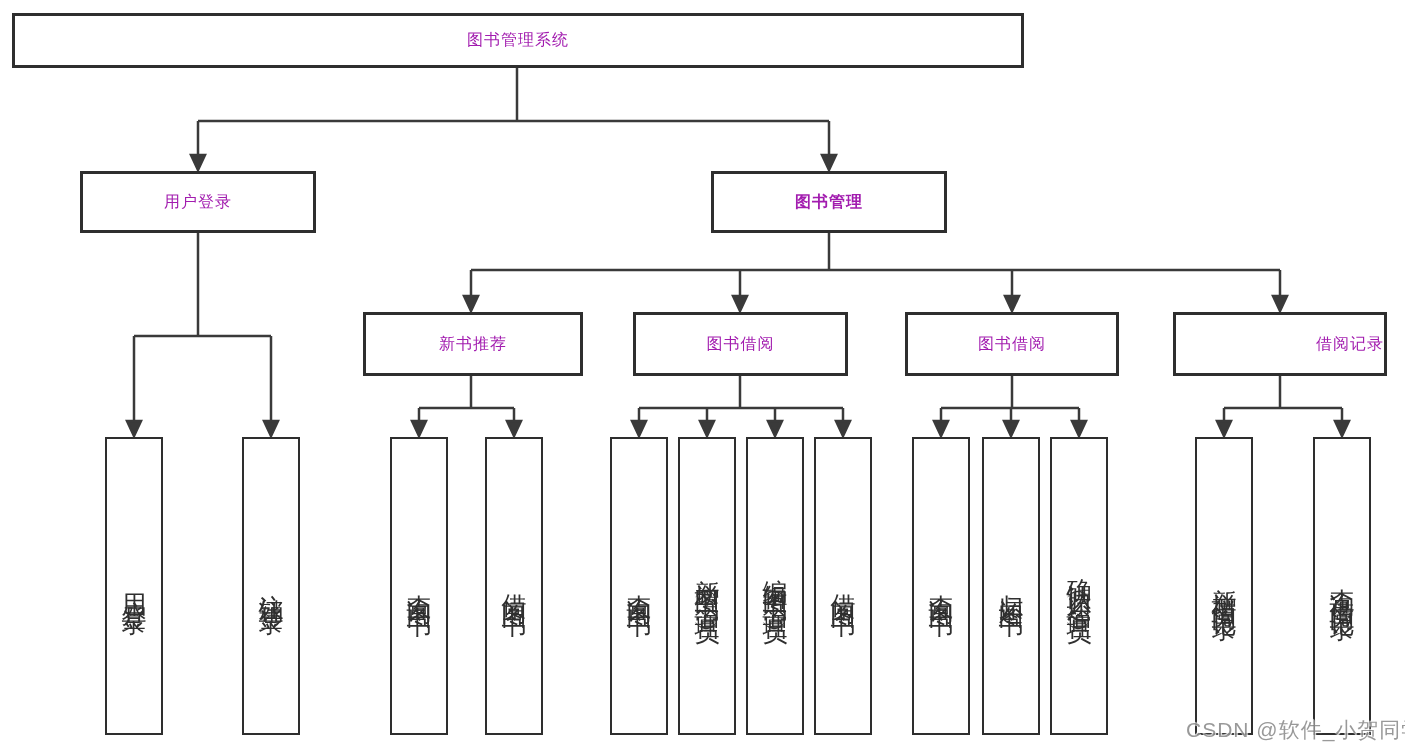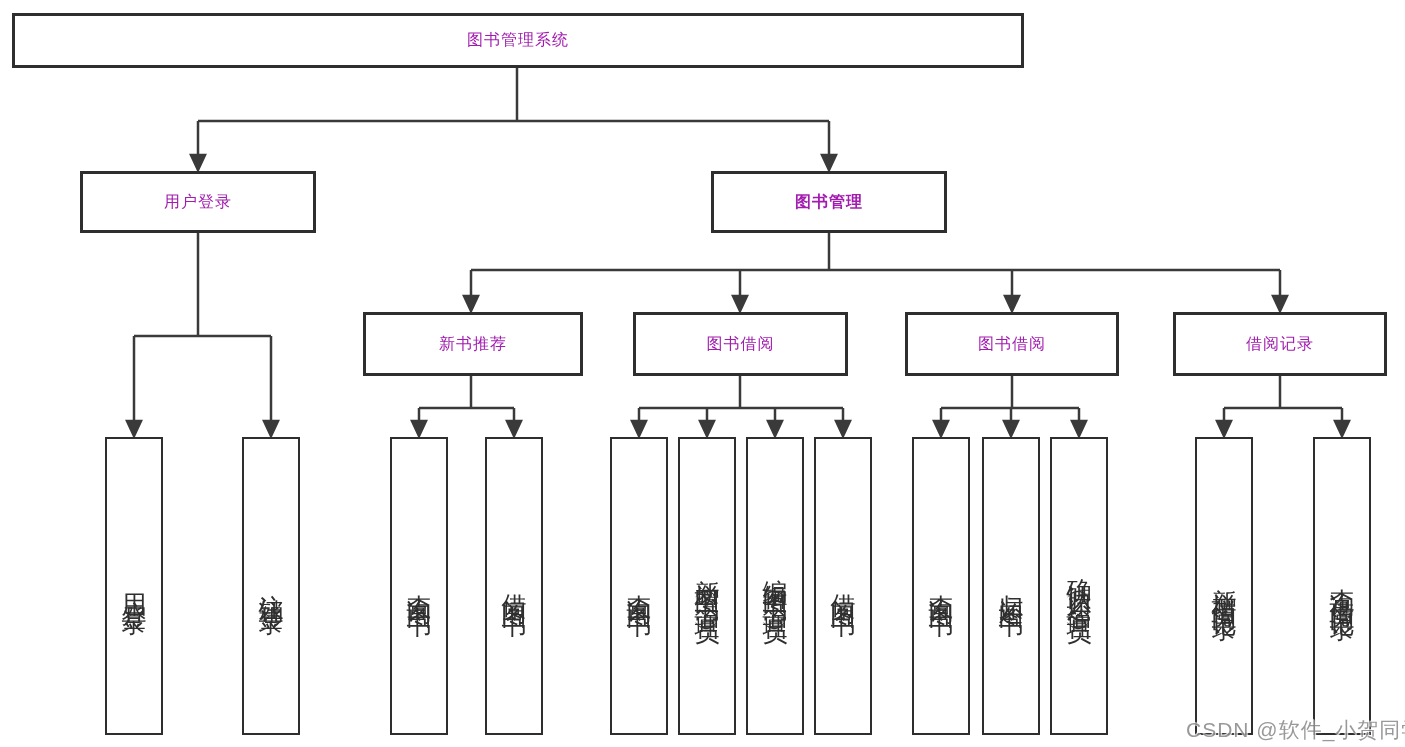--- a/index.html
+++ b/index.html
@@ -143,21 +143,21 @@
 
   <div class="box" style="left:363px;top:312px;width:220px;height:64px;">
     <span>新书推荐</span>
   </div>
   <div class="box" style="left:633px;top:312px;width:215px;height:64px;">
     <span>图书借阅</span>
   </div>
   <div class="box" style="left:905px;top:312px;width:214px;height:64px;">
     <span>图书借阅</span>
   </div>
-  <div class="box" style="left:1173px;top:312px;width:214px;height:64px;">
+  <div class="box" style="left:1173px;top:312px;width:214px;height:64px;justify-content:flex-end;">
     <span>借阅记录</span>
   </div>
 
   <div class="vbox" style="left:105px;top:437px;width:58px;height:298px;">
     <span>用户登录</span>
   </div>
   <div class="vbox" style="left:242px;top:437px;width:58px;height:298px;">
     <span>注销登录</span>
   </div>
 

